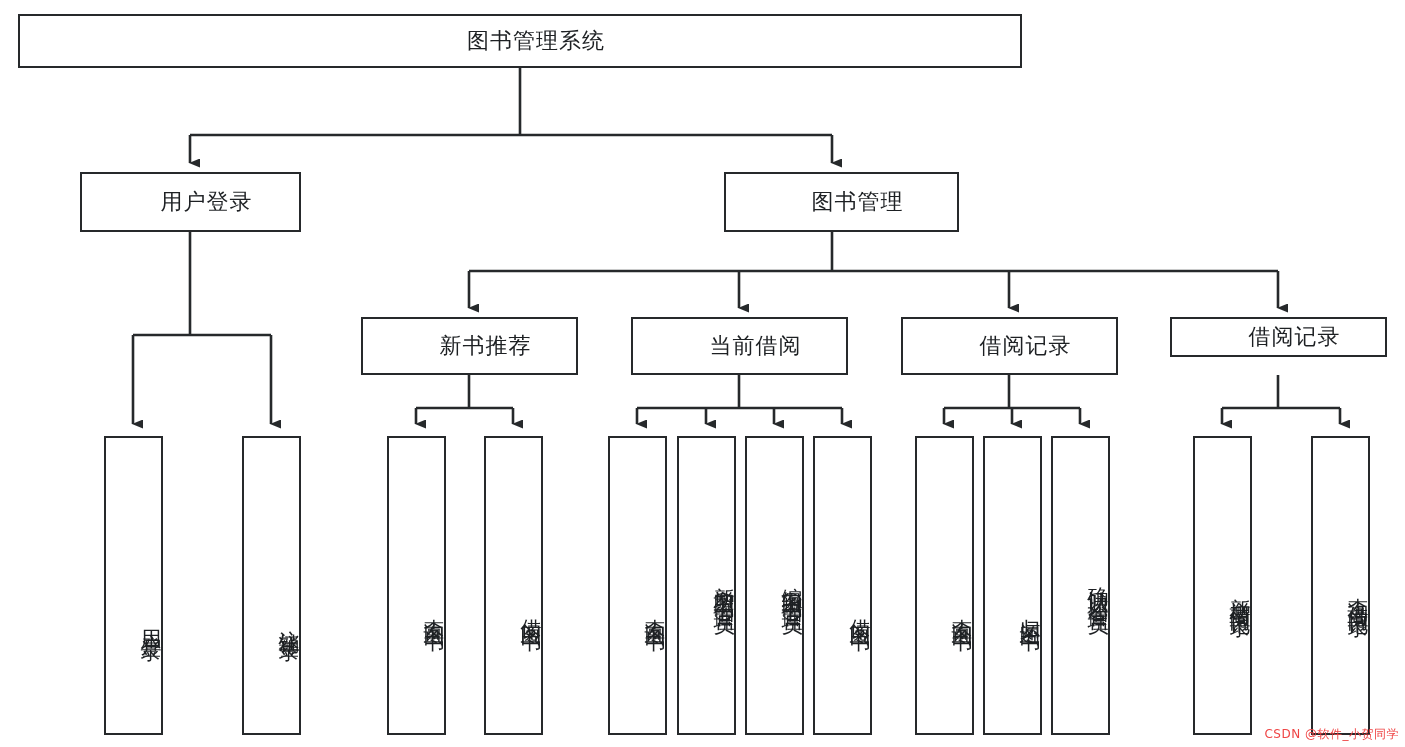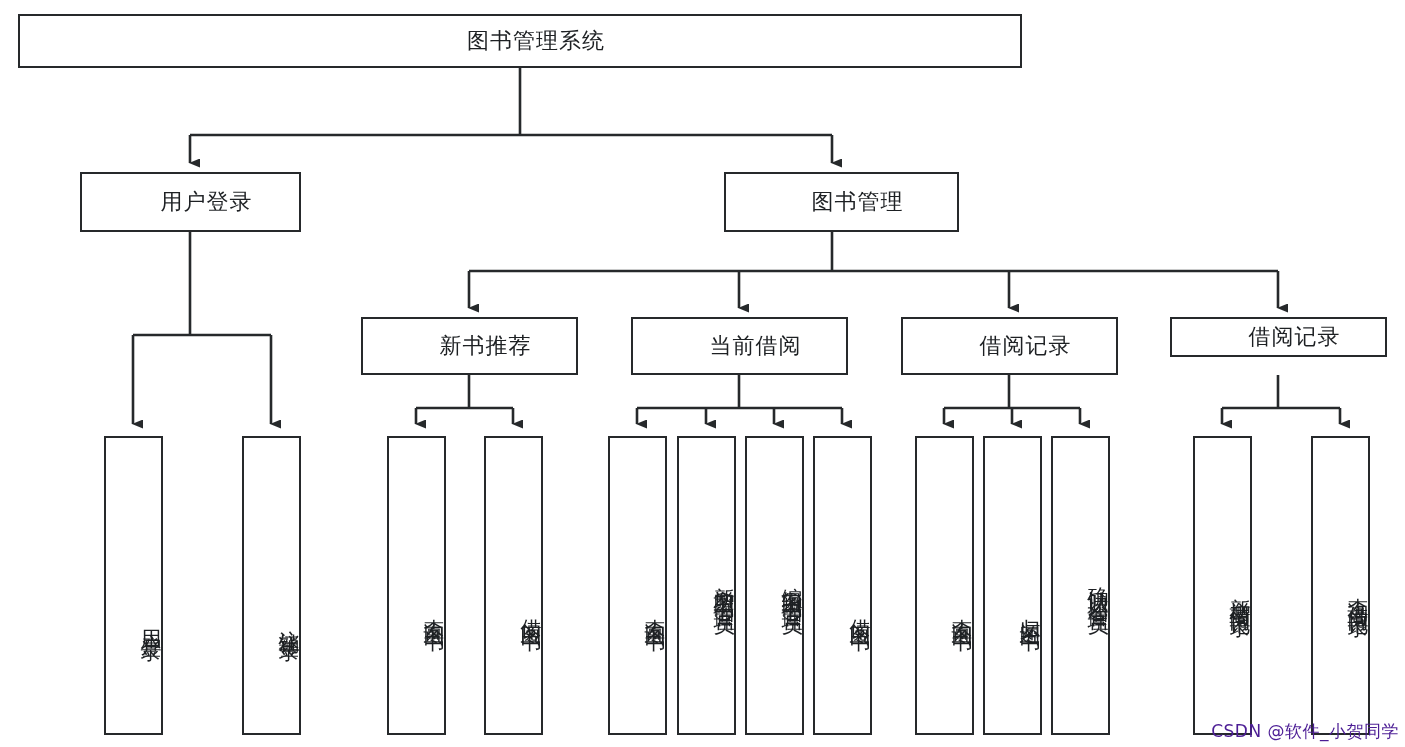--- a/index.html
+++ b/index.html
@@ -54,22 +54,22 @@
     overflow: hidden;
   }
   .node-v.pad-small { padding-top: 70px; }
   .node-v.pad-mid   { padding-top: 48px; }
   .node-v.pad-tiny  { padding-top: 14px; }
   .node-v.pad-none  { padding-top: 4px; }
   .watermark {
     position: absolute;
     right: 6px;
     bottom: 4px;
-    font-size: 17px;
-    color: #4c1d95;
+    font-size: 12px;
+    color: #ef4444;
     white-space: nowrap;
     z-index: 5;
     letter-spacing: 0.5px;
   }
 </style>
 </head>
 <body>
 
 <div id="diagram-root">
 

